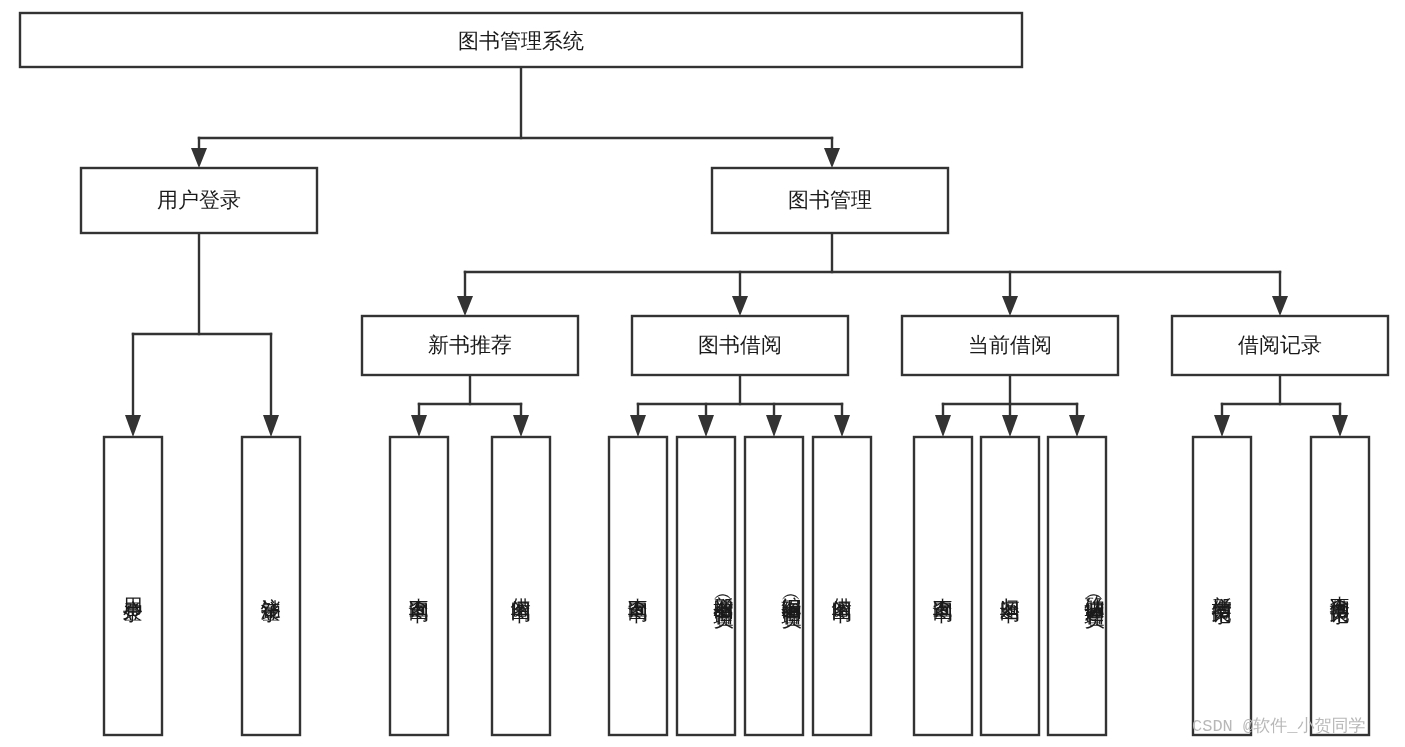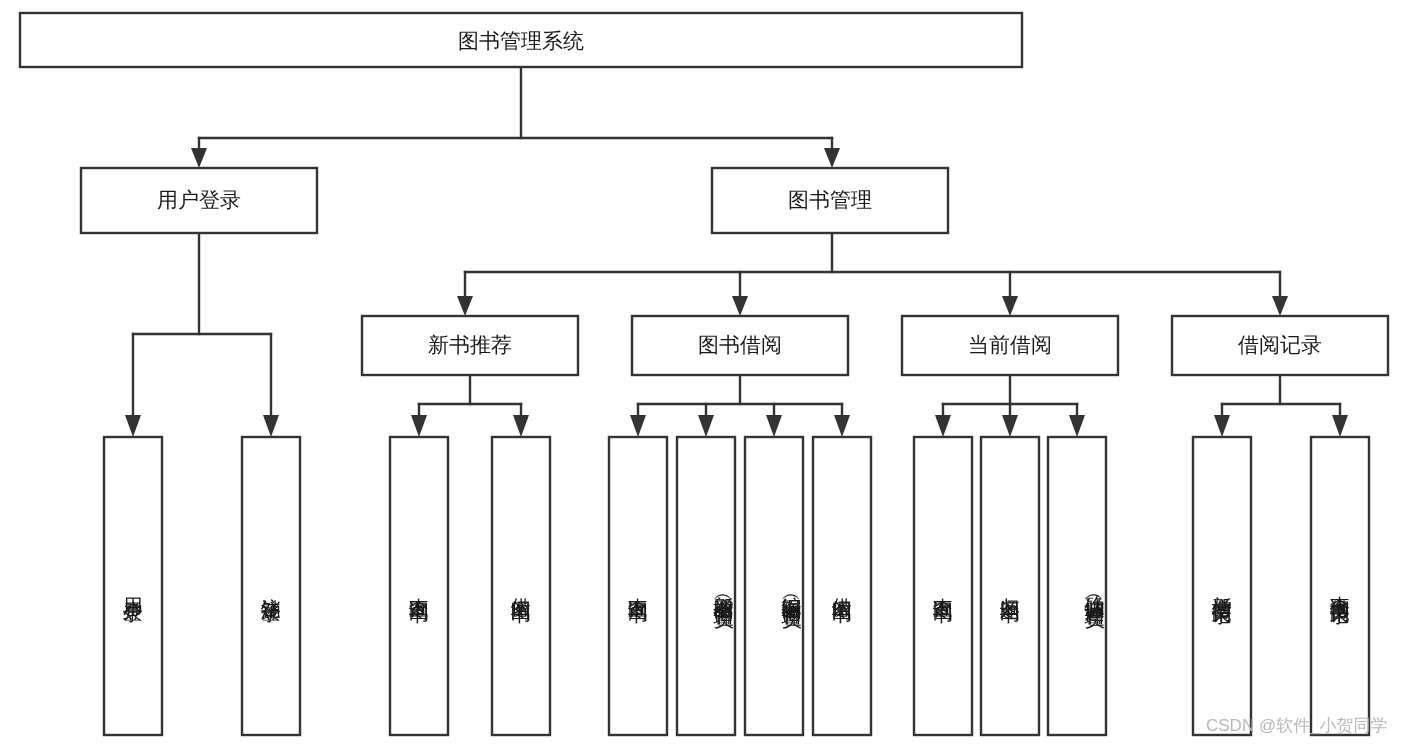--- a/index.html
+++ b/index.html
@@ -61,26 +61,25 @@
     display: flex;
     align-items: center;
     justify-content: center;
     white-space: nowrap;
     pointer-events: none;
   }
   .watermark {
     position: absolute;
     left: 1192px;
     top: 714px;
-    font-family: Liberation Sans, sans-serif;
+    font-family: Liberation Mono, monospace;
     font-size: 17px;
     color: #b8b8b8;
     white-space: nowrap;
     user-select: none;
-    margin-left: 14px;
   }
 </style>
 </head>
 <body>
 
 <div id="canvas">
 
   <svg class="diagram" viewBox="0 0 1405 747">
 
     <g>

